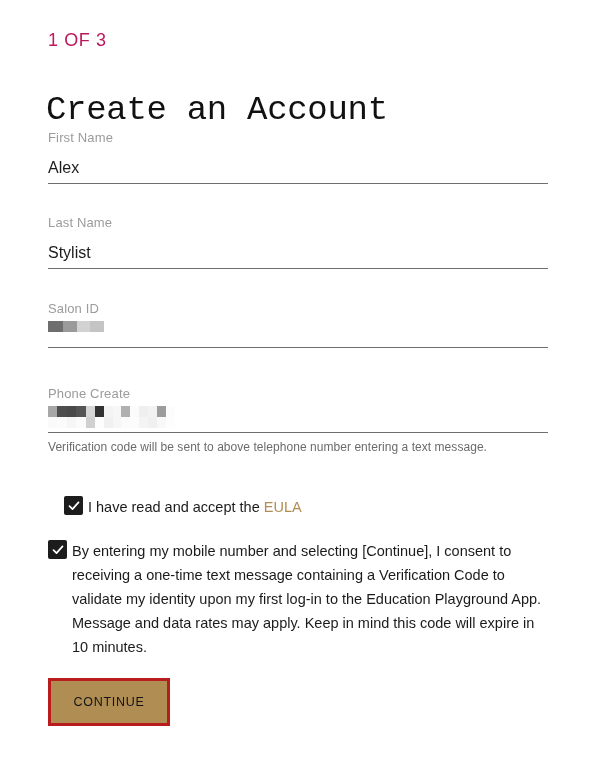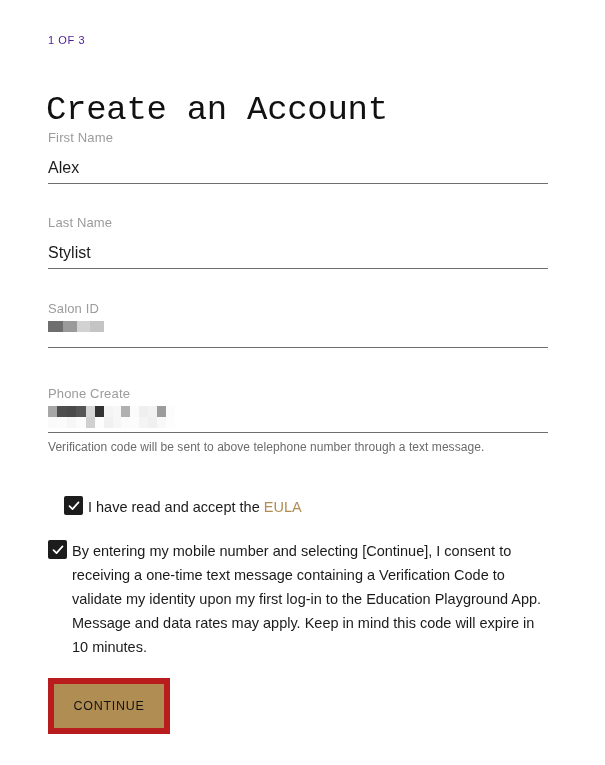--- a/index.html
+++ b/index.html
@@ -21,23 +21,23 @@
     height: 765px;
     box-sizing: border-box;
     padding: 0 48px;
   }
 
   
   .step-indicator {
     position: absolute;
     top: 32px;
     left: 48px;
-    font-size: 11px;
+    font-size: 18px;
     letter-spacing: 0.6px;
-    color: #4c1d95;
+    color: #be185d;
     line-height: 16px;
   }
 
   
   .page-title {
     position: absolute;
     top: 61px;
     left: 46px;
     font-family: Liberation Mono, monospace;
     font-size: 34px;
@@ -145,23 +145,23 @@
     color: #b08d53;
     cursor: pointer;
   }
 
   
   .continue-button {
     position: absolute;
     top: 678px;
     left: 48px;
     width: 122px;
-    height: 56px;
+    height: 48px;
     background: #b08d53;
-    border: 6px solid #b91c1c;
+    border: 3px solid #b91c1c;
     color: #141414;
     font-size: 12.5px;
     letter-spacing: 0.7px;
     font-family: "Liberation Sans", sans-serif;
     display: flex;
     align-items: center;
     justify-content: center;
     box-sizing: border-box;
     cursor: pointer;
     padding: 0;
@@ -233,21 +233,21 @@
           <span style="width: 9px; background: rgb(252, 252, 252);"></span>
           <span style="width: 9px; background: rgb(244, 244, 244);"></span>
           <span style="width: 9px; background: rgb(240, 240, 240);"></span>
           <span style="width: 9px; background: rgb(248, 248, 248);"></span>
           <span style="width: 9px; background: rgb(253, 253, 253);"></span>
         </div>
       </div>
     <div class="field-underline"></div>
   </div>
 
-  <div class="helper-text">Verification code will be sent to above telephone number through a text message.</div>
+  <div class="helper-text">Verification code will be sent to above telephone number entering a text message.</div>
 
   <div class="consent-row" id="consent-eula">
     <div class="checkbox">
       <svg width="13" height="13" viewBox="0 0 13 13">
         <path d="M2 6.6 L5 9.6 L11 2.9" fill="none" stroke="#ffffff" stroke-width="1.7" stroke-linecap="round" stroke-linejoin="round"></path>
       </svg>
     </div>
     <div class="consent-text"><span>I have read and accept the </span><span class="eula-link">EULA</span></div>
   </div>
 

